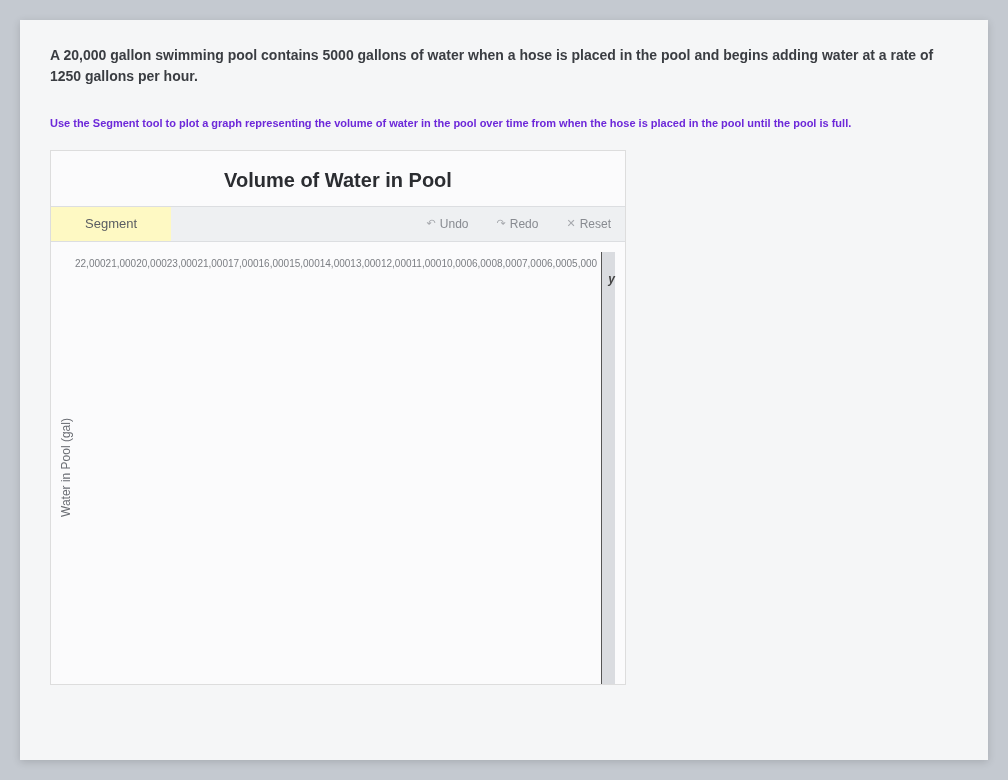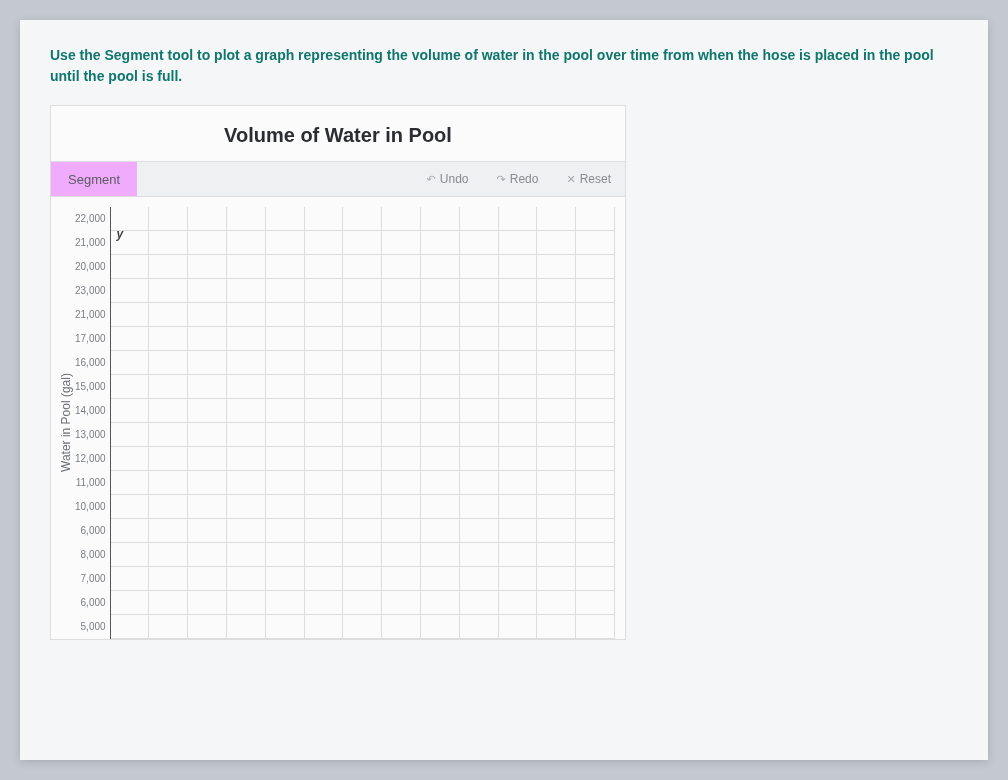--- a/index.html
+++ b/index.html
@@ -18,22 +18,22 @@
       box-shadow: 0 2px 8px rgba(0,0,0,0.15);
     }
     .problem-text {
       color: #3a3d42;
       font-size: 14px;
       font-weight: bold;
       line-height: 1.5;
       margin-bottom: 28px;
     }
     .instruction-text {
-      color: #0f766e;
-      font-size: 14px;
+      color: #6d28d9;
+      font-size: 11px;
       font-weight: bold;
       line-height: 1.5;
       margin-bottom: 18px;
     }
     .chart-container {
       background: #fbfbfc;
       border: 1px solid #ddd;
       width: 576px;
       padding: 0;
     }
@@ -46,24 +46,24 @@
     }
     .toolbar {
       display: flex;
       align-items: stretch;
       background: #eef0f2;
       border-top: 1px solid #dcdee1;
       border-bottom: 1px solid #dcdee1;
       height: 36px;
     }
     .tool-segment {
-      background: #f0abfc;
+      background: #fef9c3;
       color: #5a5d62;
       font-size: 13px;
-      padding: 0 17px;
+      padding: 0 34px;
       display: flex;
       align-items: center;
       cursor: pointer;
       font-weight: 500;
     }
     .toolbar-spacer { flex: 1; }
     .tool-btn {
       color: #888b91;
       font-size: 12px;
       padding: 0 14px;
@@ -85,21 +85,20 @@
       font-size: 12px;
       color: #6b6e74;
       text-align: center;
       padding: 0 2px;
       display: flex;
       align-items: center;
       justify-content: center;
     }
     .y-ticks {
       display: flex;
-      flex-direction: column;
       font-size: 10px;
       color: #7b7e83;
       text-align: right;
       padding-right: 4px;
     }
     .y-tick {
       height: 24px;
       line-height: 24px;
     }
     .grid {
@@ -124,20 +123,21 @@
       font-size: 12px;
       font-style: italic;
       color: #444;
       font-weight: bold;
     }
   </style>
 </head>
 <body>
 
 <div class="page">
+  <p class="problem-text">A 20,000 gallon swimming pool contains 5000 gallons of water when a hose is placed in the pool and begins adding water at a rate of 1250 gallons per hour.</p>
   <p class="instruction-text">Use the Segment tool to plot a graph representing the volume of water in the pool over time from when the hose is placed in the pool until the pool is full.</p>
 
   <div class="chart-container">
     <div class="chart-title">Volume of Water in Pool</div>
 
     <div class="toolbar">
       <div class="tool-segment">Segment</div>
       <div class="toolbar-spacer"></div>
       <button class="tool-btn">
         <span class="icon">↶</span>

